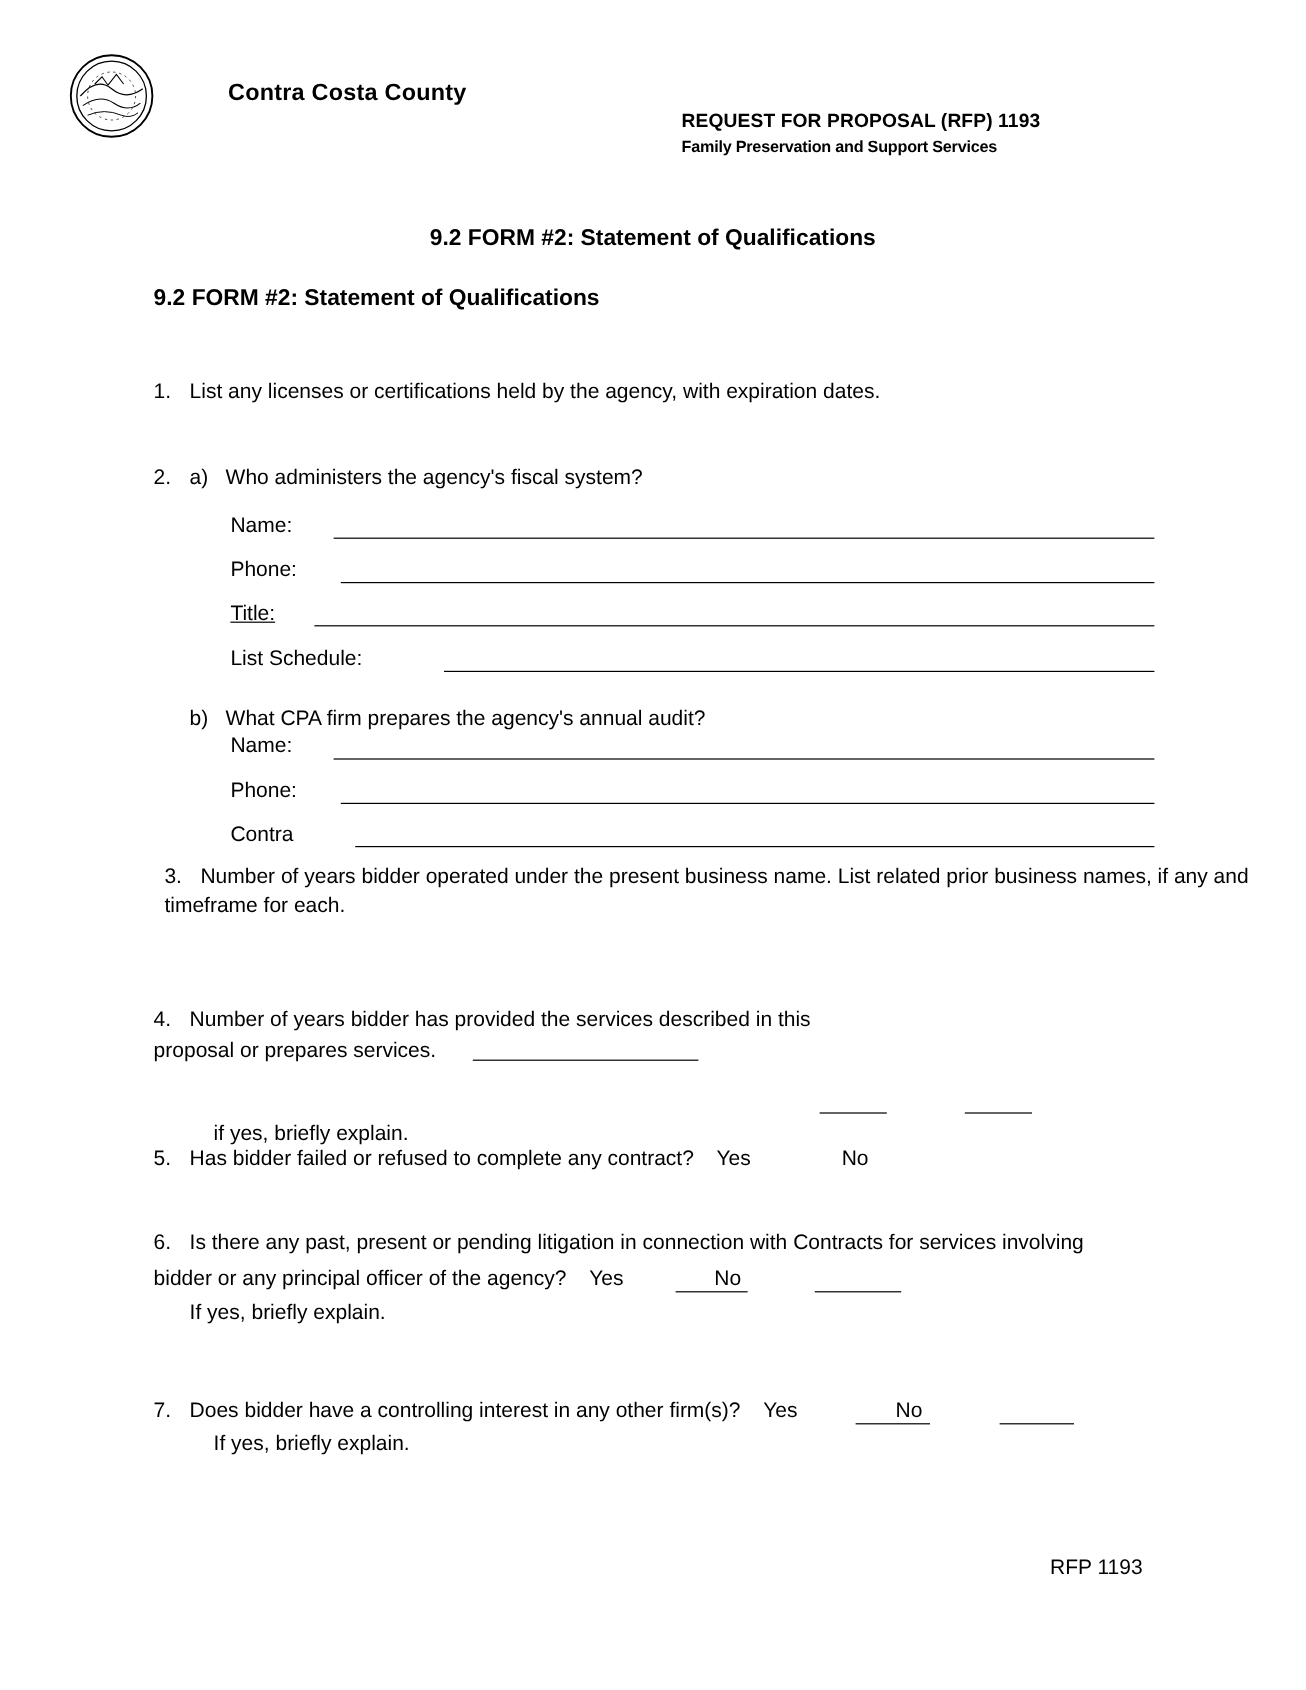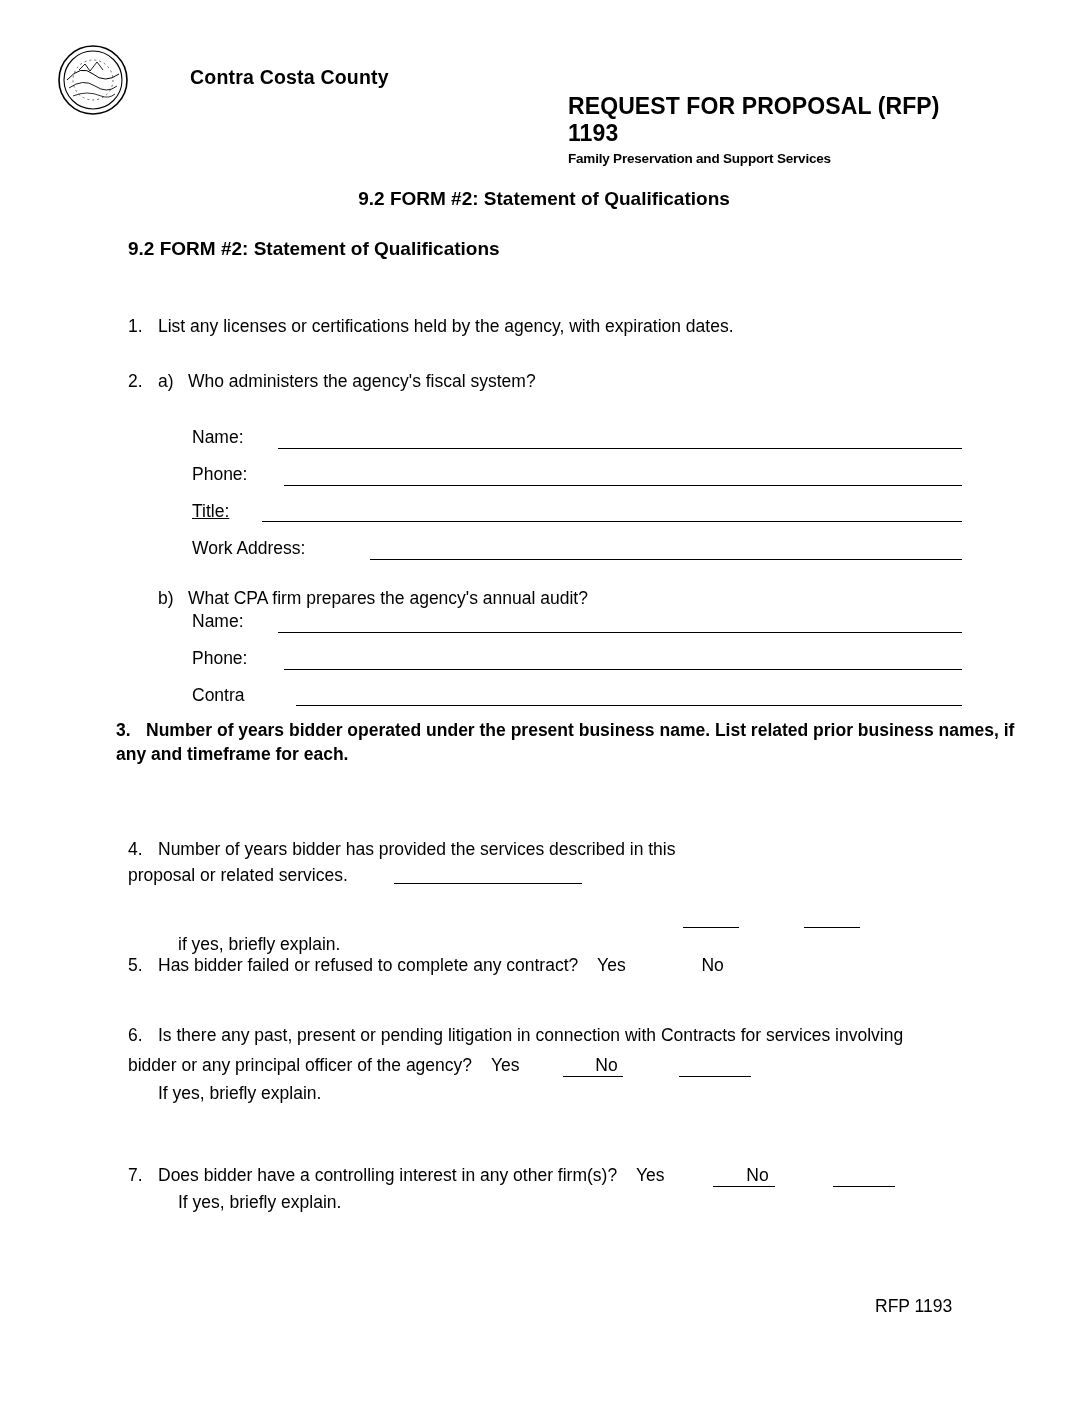--- a/index.html
+++ b/index.html
@@ -43,21 +43,21 @@
     line-height: 27px;
     letter-spacing: 0.2px;
   }
   .rfp-block {
     position: absolute;
     left: 568px;
     top: 55px;
     font-weight: bold;
   }
   .rfp-title {
-    font-size: 23px;
+    font-size: 16px;
     letter-spacing: 0.1px;
   }
   .rfp-sub {
     font-size: 13.5px;
     margin-top: 4px;
     letter-spacing: -0.2px;
   }
 
   
   .form-title-center {
@@ -142,57 +142,57 @@
 
   <div class="form-title-center">9.2  FORM #2: Statement of Qualifications</div>
   <div class="form-title-left">9.2  FORM #2: Statement of Qualifications</div>
 
   <div class="body">
 
     <div class="q" style="left:128px; top:9px;">
       <span class="num">1.</span><span>List any licenses or certifications held by the agency, with expiration dates.</span>
     </div>
 
-    <div class="q" style="left:128px; top:64px;">
+    <div class="q" style="left:128px; top:80px;">
       <span class="num">2.</span><span style="display:inline-block;width:30px;">a)</span><span>Who administers the agency's fiscal system?</span>
     </div>
 
     <div class="q" style="left:192px; top:120px;">Name:</div>
     <div class="rule" style="left:278px; top:143px; width:684px;"></div>
 
     <div class="q" style="left:192px; top:157px;">Phone:</div>
     <div class="rule" style="left:284px; top:180px; width:678px;"></div>
 
     <div class="q" style="left:192px; top:194px;text-decoration:underline;">Title:</div>
     <div class="rule" style="left:262px; top:216px; width:700px;"></div>
 
-    <div class="q" style="left:192px; top:231px;">Work Address:</div>
+    <div class="q" style="left:192px; top:231px;">List Schedule:</div>
     <div class="rule" style="left:370px; top:254px; width:592px;"></div>
 
     <div class="q" style="left:158px; top:266px;margin-top:15px;">
       <span style="display:inline-block;width:30px;">b)</span><span>What CPA firm prepares the agency's annual audit?</span>
     </div>
 
     <div class="q" style="left:192px; top:304px;">Name:</div>
     <div class="rule" style="left:278px; top:327px; width:684px;"></div>
 
     <div class="q" style="left:192px; top:341px;">Phone:</div>
     <div class="rule" style="left:284px; top:364px; width:678px;"></div>
 
     <div class="q" style="left:192px; top:378px;">Contra</div>
     <div class="rule" style="left:296px; top:400px; width:666px;"></div>
 
-    <div class="q-wrap" style="left:116px; top:413px; width:920px;font-weight:bold;">
+    <div class="q-wrap" style="left:137px; top:413px; width:920px;">
       <span class="num">3.</span><span style="display:inline;">Number of years bidder operated under the present business name. List related prior business names, if any and timeframe for each.</span>
     </div>
 
     <div class="q" style="left:128px; top:532px;">
       <span class="num">4.</span><span>Number of years bidder has provided the services described in this</span>
     </div>
-    <div class="q" style="left:128px; top:558px;">proposal or related services.</div>
+    <div class="q" style="left:128px; top:558px;">proposal or prepares services.</div>
     <div class="rule" style="left:394px; top:578px; width:188px;"></div>
 
     <div class="q" style="left:128px; top:600px;margin-top:48px;">
       <span class="num">5.</span><span>Has bidder failed or refused to complete any contract?</span>
       <span style="margin-left:14px;">Yes</span>
       <span style="display:inline-block; width:56px;"></span>
       <span style="margin-left:10px;">No</span>
     </div>
     <div class="rule" style="left:683px; top:622px; width:56px;"></div>
     <div class="rule" style="left:804px; top:622px; width:56px;"></div>

